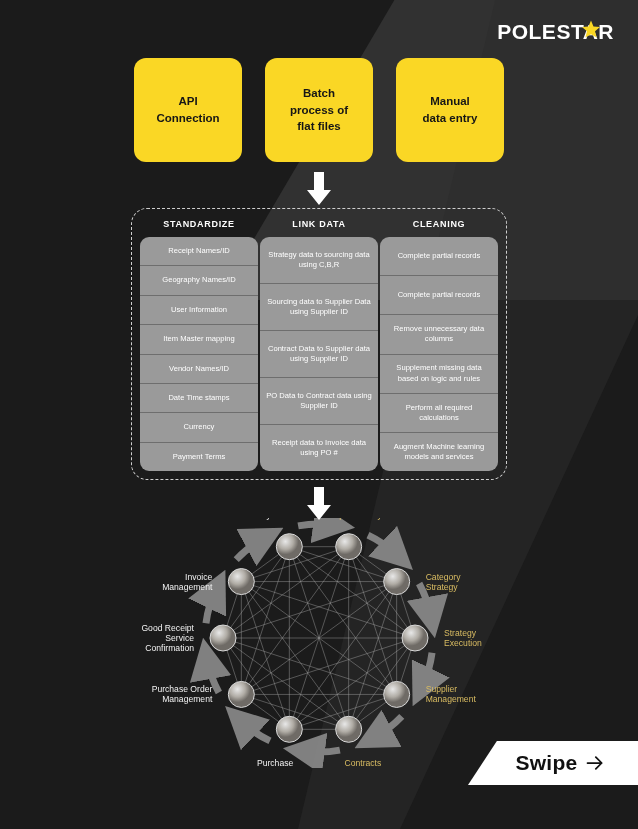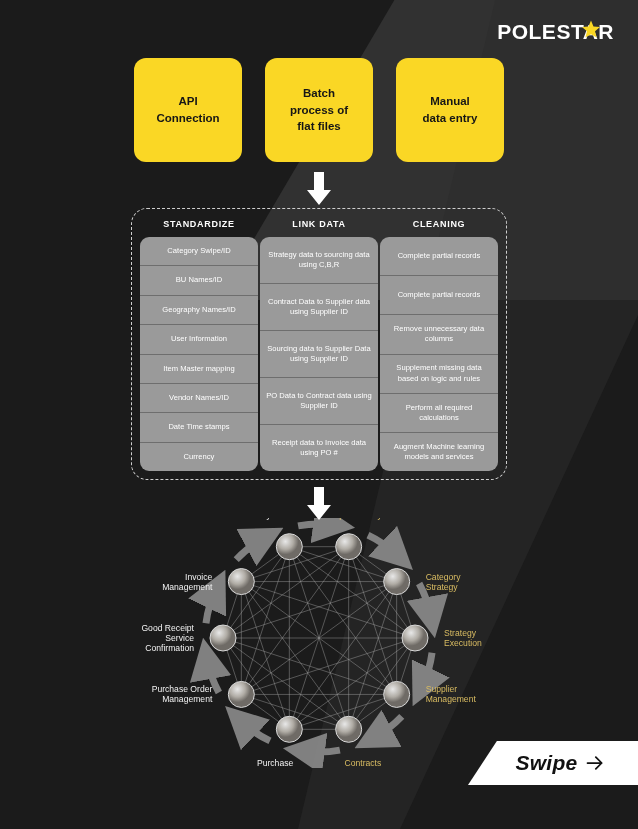--- a/index.html
+++ b/index.html
@@ -194,21 +194,20 @@
   }
   .swipe-label {
     color: #111111;
     font-size: 21px;
     font-weight: bold;
     letter-spacing: .3px;
     display: flex;
     align-items: center;
     gap: 7px;
     padding-left: 14px;
-    font-style: italic;
   }
   .swipe-arrow { width: 20px; height: 20px; }
 </style>
 </head>
 <body>
 
 <div class="slide">
 
   <div class="bg-diagonal"></div>
   <div class="bg-diagonal2"></div>
@@ -234,37 +233,37 @@
 
   <svg class="arrow-down arrow-1" viewBox="0 0 30 34">
     <path fill="#ffffff" d="M10 0h10v18h7L15 33 3 18h7z"></path>
   </svg>
 
   <div class="pipeline">
 
     <div class="col">
       <div class="col-title">STANDARDIZE</div>
       <div class="col-rows">
-        <div class="row">Category Swipe/ID</div>
-        <div class="row">BU Names/ID</div>
+        <div class="row">Receipt Names/ID</div>
         <div class="row">Geography Names/ID</div>
         <div class="row">User Information</div>
         <div class="row">Item Master mapping</div>
         <div class="row">Vendor Names/ID</div>
         <div class="row">Date Time stamps</div>
         <div class="row">Currency</div>
+        <div class="row">Payment Terms</div>
       </div>
     </div>
 
     <div class="col">
       <div class="col-title">LINK DATA</div>
       <div class="col-rows">
         <div class="row">Strategy data to sourcing data using C,B,R</div>
+        <div class="row">Sourcing data to Supplier Data using Supplier ID</div>
         <div class="row">Contract Data to Supplier data using Supplier ID</div>
-        <div class="row">Sourcing data to Supplier Data using Supplier ID</div>
         <div class="row">PO Data to Contract data using Supplier ID</div>
         <div class="row">Receipt data to Invoice data using PO #</div>
       </div>
     </div>
 
     <div class="col">
       <div class="col-title">CLEANING</div>
       <div class="col-rows">
         <div class="row">Complete partial records</div>
         <div class="row">Complete partial records</div>

